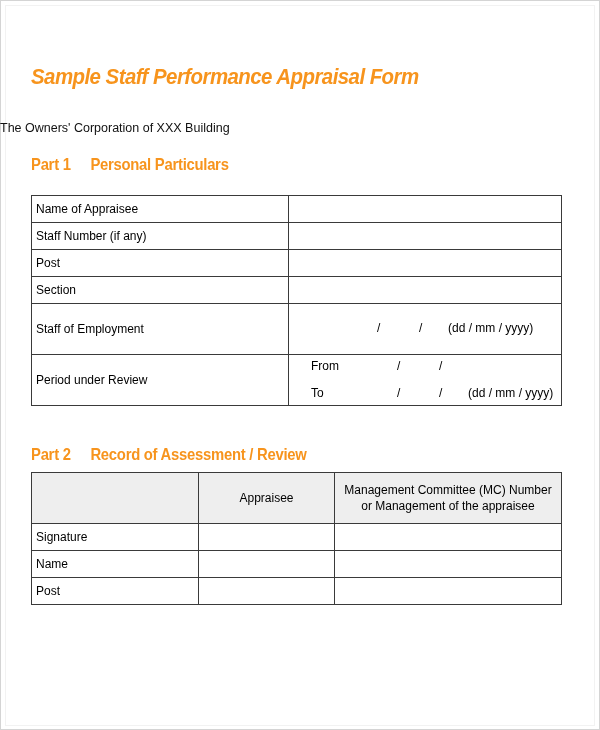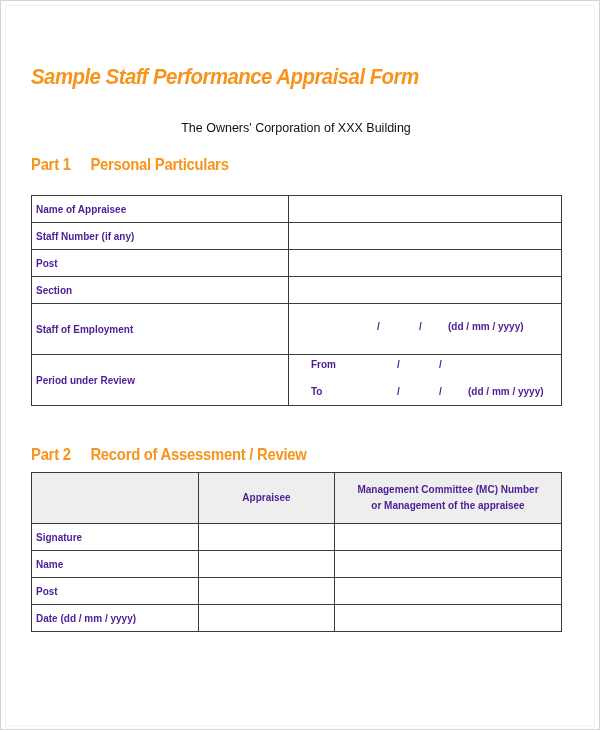--- a/index.html
+++ b/index.html
@@ -15,34 +15,34 @@
     position: absolute; left: 4px; top: 4px; right: 4px; bottom: 3px;
     border: 1px solid #f2f2f2;
   }
   .title {
     position: absolute; left: 31px; top: 64px;
     font-size: 22px; font-weight: bold; font-style: italic; color: #f7941d;
     letter-spacing: -0.6px; transform: scaleX(0.93); transform-origin: left center;
     white-space: nowrap;
   }
   .subtitle {
-    position: absolute; left: 0; width: 592px; top: 121px; text-align: center;
+    position: absolute; left: 0; width: 592px; top: 121px; 
     font-size: 12.5px; color: #111;
   }
   .part-heading {
     position: absolute; left: 31px; font-size: 16.5px; font-weight: bold; color: #f7941d;
     letter-spacing: -0.3px; transform: scaleX(0.9); transform-origin: left center; white-space: nowrap;
   }
   .part-heading .num { display: inline-block; width: 66px; }
   .part1 { top: 155px; }
   .part2 { top: 445px; }
 
   table { border-collapse: collapse; position: absolute; left: 31px; width: 531px; table-layout: fixed; }
   td, th {
-    border: 1.5px solid #3a3a3a; font-size: 10px; color: #4c1d95; padding: 0 4px; font-weight: bold;
+    border: 1.5px solid #3a3a3a; font-size: 12px; color: #000000; padding: 0 4px; font-weight: normal;
   }
   .t1 { top: 195px; }
   .t1 td.label { width: 248px; }
   .t1 tr.short td { height: 26px; }
   .t1 tr.tall td { height: 50px; }
   .date-line { position: relative; height: 100%; }
   .slash { position: absolute; }
   .fmt { position: absolute; }
 
   .t2 { top: 472px; }
@@ -132,19 +132,14 @@
   <tr>
     <td>Name</td>
     <td></td>
     <td></td>
   </tr>
   <tr>
     <td>Post</td>
     <td></td>
     <td></td>
   </tr>
-  <tr>
-    <td>Date (dd / mm / yyyy)</td>
-    <td></td>
-    <td></td>
-  </tr>
 </tbody>
   </table>
 
 </body></html>

